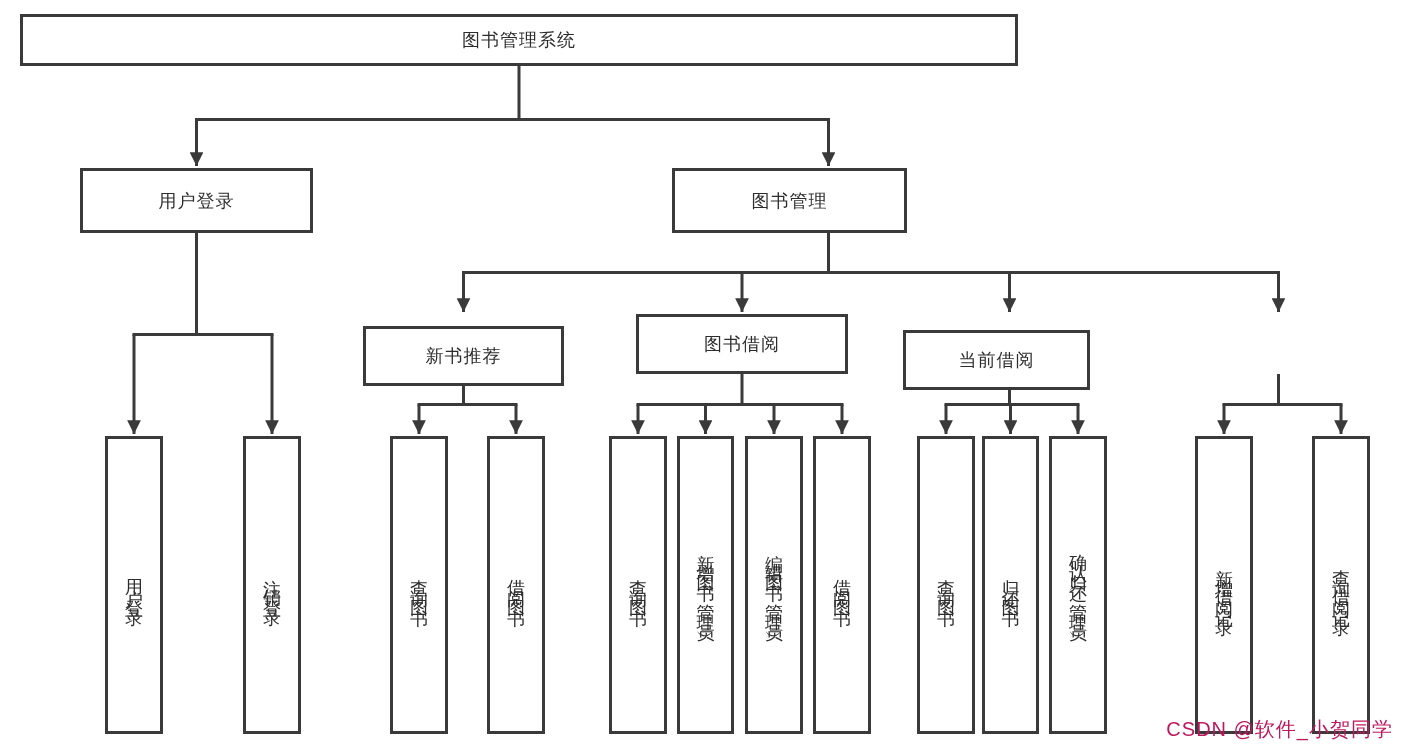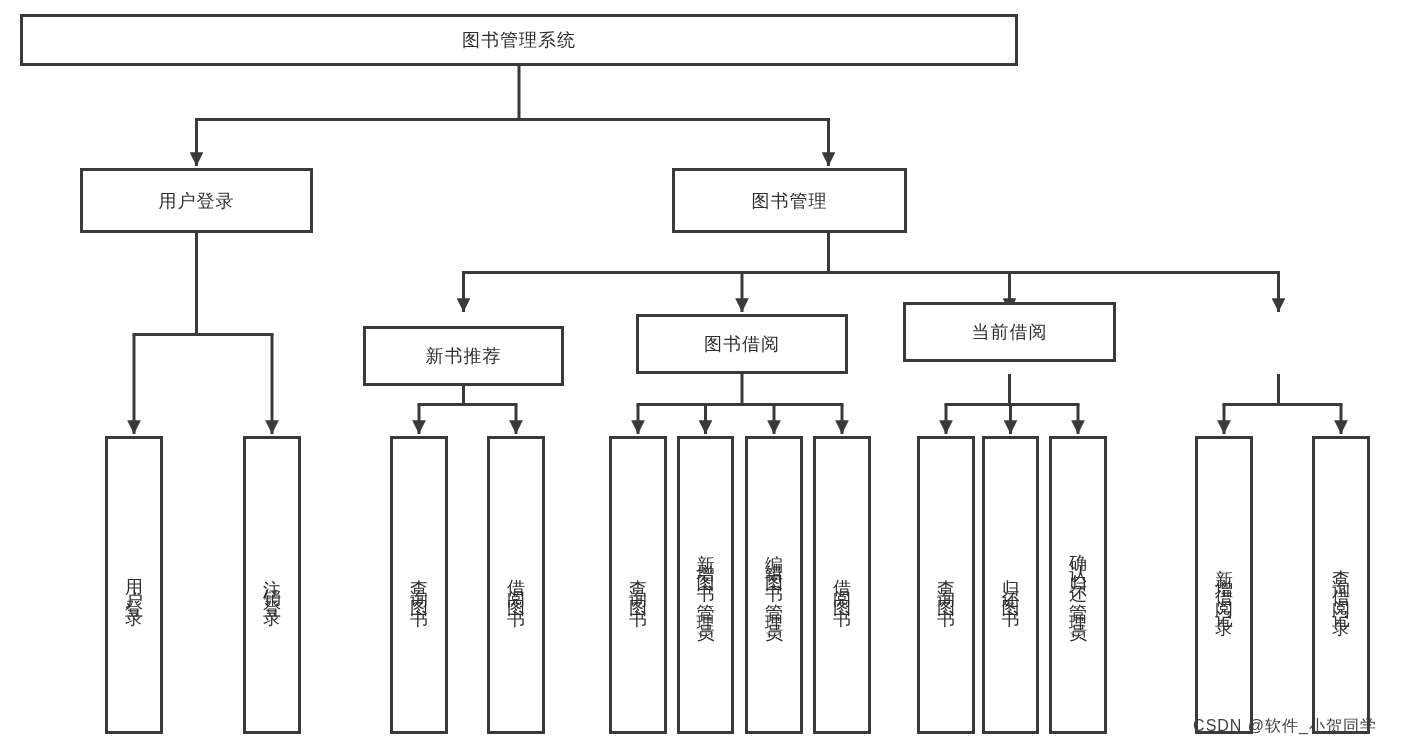--- a/index.html
+++ b/index.html
@@ -16,22 +16,22 @@
     border:3px solid #3a3a3a;background:#ffffff;
     display:flex;align-items:center;justify-content:center;
     font-size:18px;color:#2d2d2d;z-index:2;
   }
   .node span{letter-spacing:1px;white-space:nowrap;}
   .leaf span{
     writing-mode:vertical-rl;text-orientation:mixed;
     letter-spacing:10px;line-height:1;white-space:normal;
   }
   .watermark{
-    position:absolute;right:28px;top:716px;z-index:3;
-    font-size:16px;color:#404040;letter-spacing:1px;
+    position:absolute;right:12px;top:716px;z-index:3;
+    font-size:20px;color:#be185d;letter-spacing:1px;
   }
 </style>
 </head>
 <body>
 
 <div id="canvas">
 
   <svg id="connectors" width="1405" height="747" viewBox="0 0 1405 747">
     <defs>
       <marker id="arrow" viewBox="0 0 10 10" refX="10" refY="5" markerWidth="5.5" markerHeight="4.6" orient="auto">
@@ -106,21 +106,21 @@
   <div class="node" style="left:672px;top:168px;width:235px;height:65px">
     <span>图书管理</span>
   </div>
 
   <div class="node" style="left:363px;top:326px;width:201px;height:60px">
     <span>新书推荐</span>
   </div>
   <div class="node" style="left:636px;top:314px;width:212px;height:60px">
     <span>图书借阅</span>
   </div>
-  <div class="node" style="left:903px;top:302px;width:213px;height:60px">
+  <div class="node" style="left:903px;top:330px;width:187px;height:60px">
     <span>当前借阅</span>
   </div>
 
   <div class="node leaf" style="left:105px;top:436px;width:58px;height:298px">
     <span>用户登录</span>
   </div>
   <div class="node leaf" style="left:243px;top:436px;width:58px;height:298px">
     <span>注销登录</span>
   </div>
 

